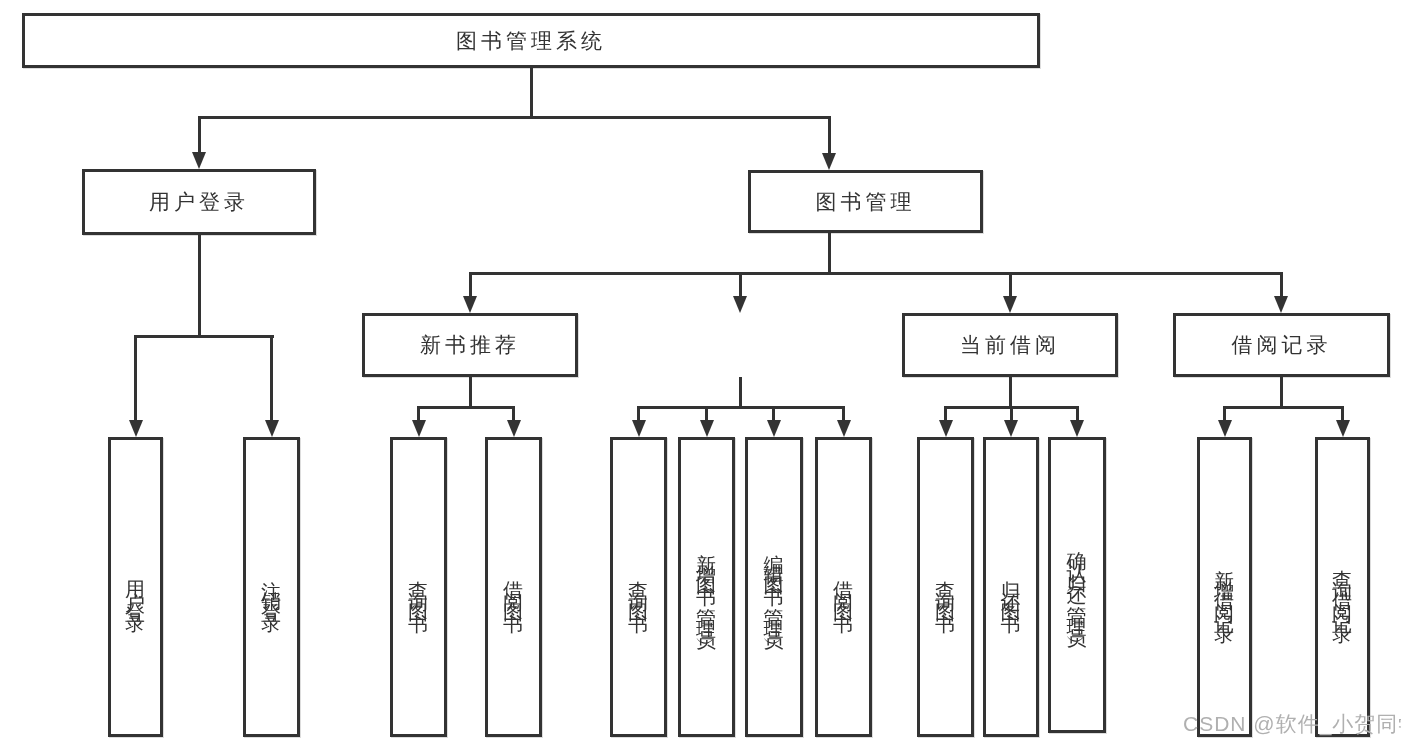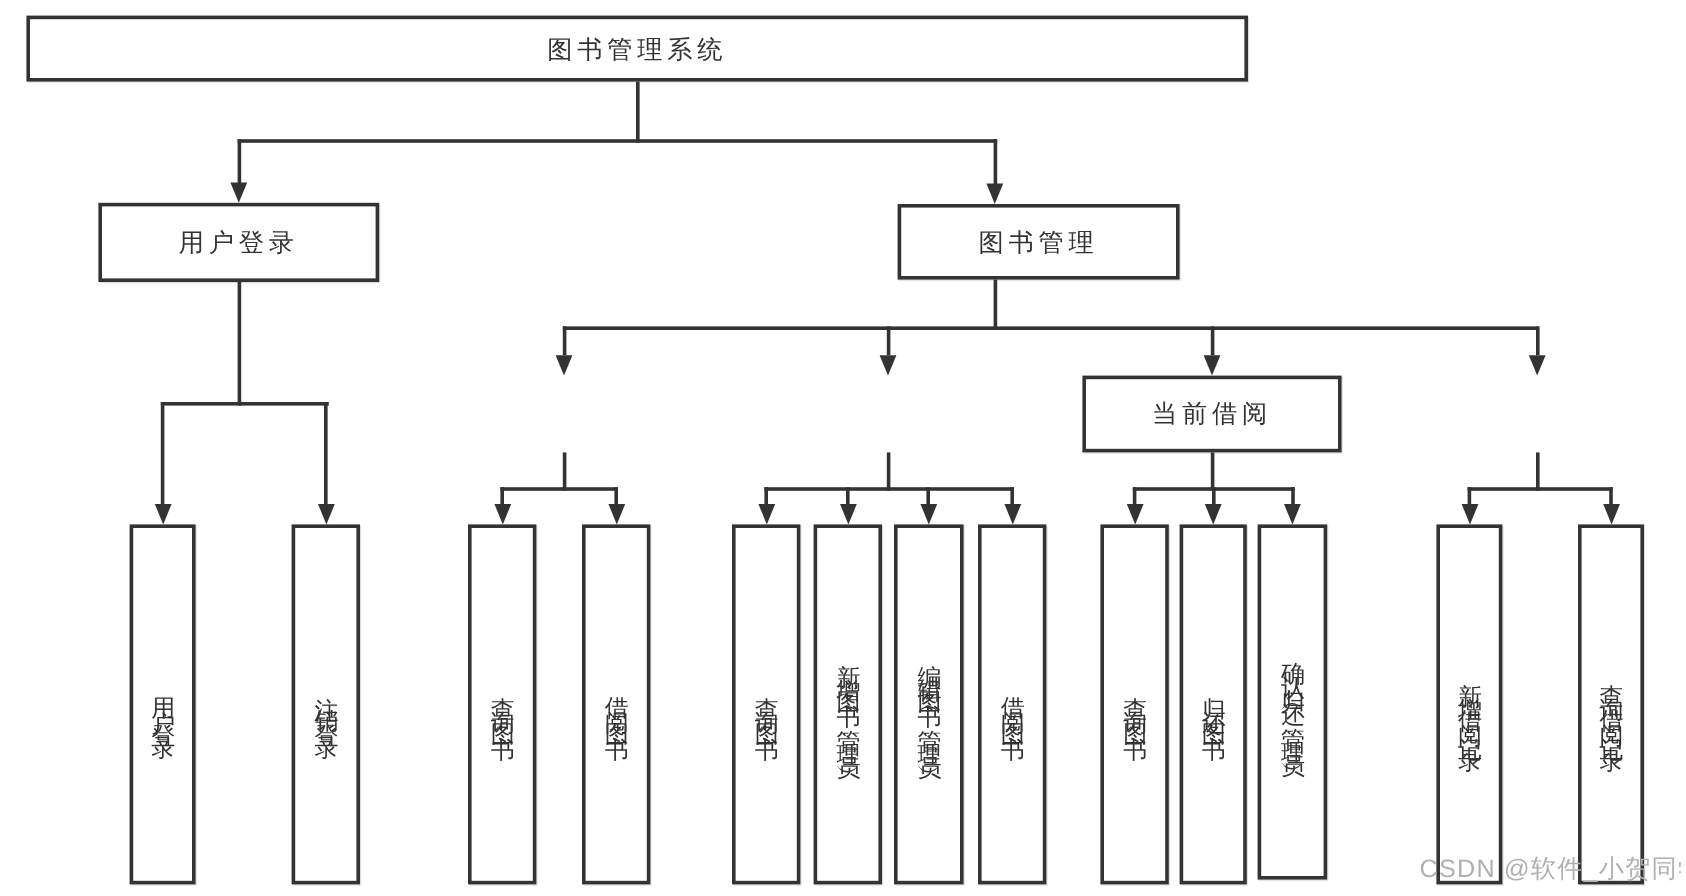--- a/index.html
+++ b/index.html
@@ -38,26 +38,32 @@
   </div>
 
   <div class="node h" style="left:82px;top:169px;width:234px;height:66px">
     <span>用户登录</span>
   </div>
 
   <div class="node h" style="left:748px;top:170px;width:235px;height:63px">
     <span>图书管理</span>
   </div>
 
+  <div class="node h" style="left:362px;top:313px;width:216px;height:64px">
+    <span>新书推荐</span>
+  </div>
 
 
   <div class="node h" style="left:902px;top:313px;width:216px;height:64px">
     <span>当前借阅</span>
   </div>
 
+  <div class="node h" style="left:1173px;top:313px;width:217px;height:64px">
+    <span>借阅记录</span>
+  </div>
 
   <div class="node v" style="left:108px;top:437px;width:55px;height:300px">
     <span>用户登录</span>
   </div>
   <div class="node v" style="left:243px;top:437px;width:57px;height:300px">
     <span>注销登录</span>
   </div>
 
   <div class="node v" style="left:390px;top:437px;width:57px;height:300px">
     <span>查询图书</span>

